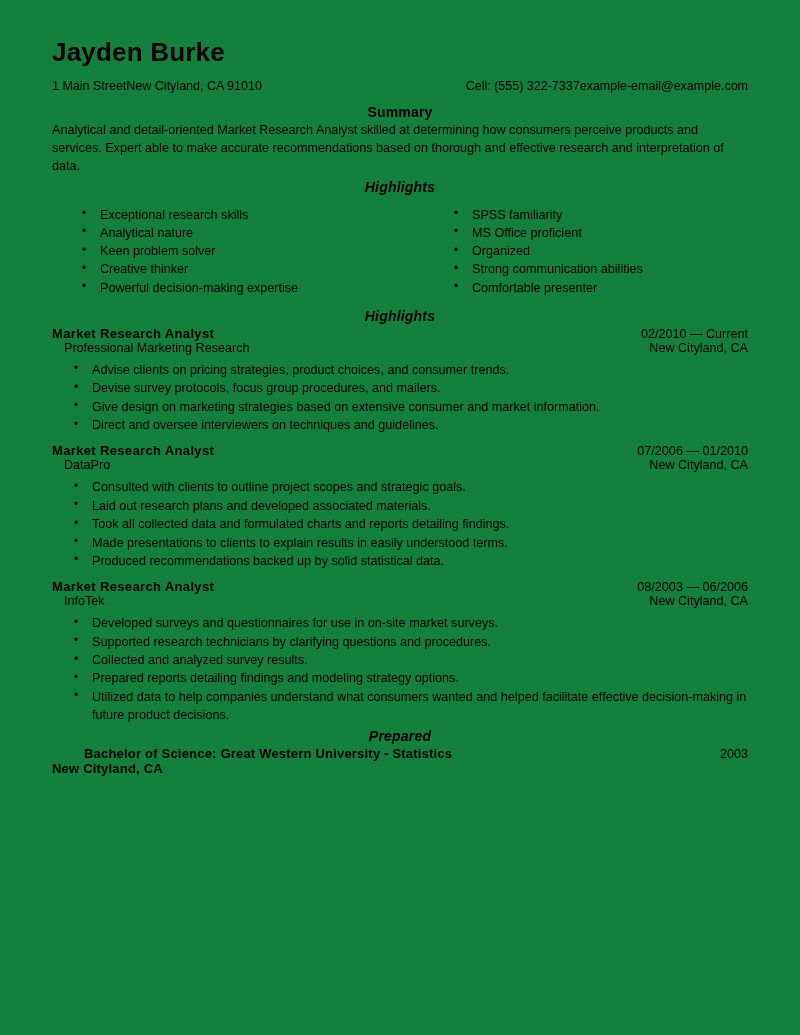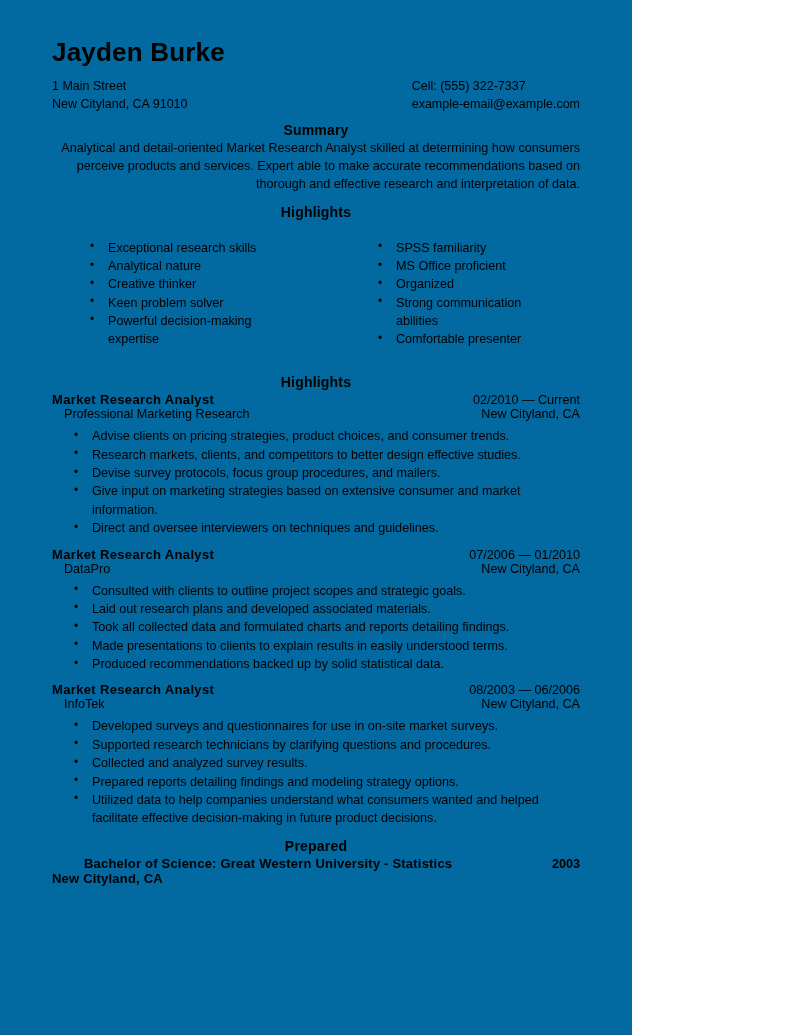--- a/index.html
+++ b/index.html
@@ -8,80 +8,80 @@
     background: #ffffff;
   }
   body {
     width: 800px;
     height: 1035px;
     font-family: "Liberation Sans", sans-serif;
     color: #000000;
     -webkit-font-smoothing: antialiased;
   }
   .page {
-    width: 632px;
+    width: 800px;
     height: 1035px;
     box-sizing: border-box;
     padding: 38px 52px 0 52px;
     position: relative;
-    background: #0369a1;
+    background: #15803d;
   }
 
   
   .name {
     font-size: 26px;
     font-weight: bold;
     letter-spacing: 0.2px;
     line-height: 1.15;
     margin: 0 0 9px 0;
   }
   .contact-row {
     display: flex;
     justify-content: space-between;
     align-items: flex-start;
     font-size: 12.5px;
     line-height: 1.45;
   }
   .contact-left, .contact-right {
     display: flex;
-    flex-direction: column;
+    flex-direction: row;
   }
   .contact-right { }
 
   
   .section-heading {
     text-align: center;
     font-size: 14px;
     font-weight: bold;
     letter-spacing: 0.2px;
     margin: 9px 0 2px 0;
   }
-  .section-heading.tight { margin-top: 10px; }
+  .section-heading.tight { margin-top: 3px; font-style: italic; }
 
   
   .summary-text {
     font-size: 12.6px;
     line-height: 1.42;
-    text-align: right;
+    text-align: left;
     margin: 0;
   }
 
   
   .highlights {
     display: flex;
     margin-top: 3px;
   }
   .highlights .col {
     width: 50%;
     box-sizing: border-box;
   }
   .highlights .col.right { padding-left: 24px; }
   ul.bullets {
     list-style: none;
-    margin: 16px;
+    margin: 8px;
     padding: 0;
   }
   ul.bullets li {
     position: relative;
     padding-left: 40px;
     font-size: 12.6px;
     line-height: 1.45;
   }
   ul.bullets li::before {
     content: "\2022";
@@ -143,21 +143,21 @@
     align-items: baseline;
     padding-left: 32px;
   }
   .edu-degree {
     font-size: 13px;
     font-weight: bold;
     letter-spacing: 0.2px;
   }
   .edu-year {
     font-size: 12.6px;
-    font-weight: bold;
+    font-weight: normal;
     white-space: nowrap;
   }
   .edu-location {
     font-size: 13px;
     font-weight: bold;
     letter-spacing: 0.2px;
   }
 </style>
 </head>
 <body>
@@ -183,22 +183,22 @@
     <p class="summary-text">Analytical and detail-oriented Market Research Analyst skilled at determining how consumers perceive products and services. Expert able to make accurate recommendations based on thorough and effective research and interpretation of data.</p>
   </div>
 
   <div>
     <div class="section-heading tight">Highlights</div>
     <div class="highlights">
       <div class="col left">
         <ul class="bullets">
           <li>Exceptional research skills</li>
           <li>Analytical nature</li>
+          <li>Keen problem solver</li>
           <li>Creative thinker</li>
-          <li>Keen problem solver</li>
           <li>Powerful decision-making expertise</li>
         </ul>
       </div>
       <div class="col right">
         <ul class="bullets">
           <li>SPSS familiarity</li>
           <li>MS Office proficient</li>
           <li>Organized</li>
           <li>Strong communication abilities</li>
           <li>Comfortable presenter</li>
@@ -214,23 +214,22 @@
       <div class="job-line">
         <span class="job-title">Market Research Analyst</span>
         <span class="job-dates">02/2010 — Current</span>
       </div>
       <div class="job-line">
         <span class="job-company">Professional Marketing Research</span>
         <span class="job-location">New Cityland, CA</span>
       </div>
       <ul class="job-bullets">
         <li>Advise clients on pricing strategies, product choices, and consumer trends.</li>
-        <li>Research markets, clients, and competitors to better design effective studies.</li>
         <li>Devise survey protocols, focus group procedures, and mailers.</li>
-        <li>Give input on marketing strategies based on extensive consumer and market information.</li>
+        <li>Give design on marketing strategies based on extensive consumer and market information.</li>
         <li>Direct and oversee interviewers on techniques and guidelines.</li>
       </ul>
     </div>
 
     <div class="job">
       <div class="job-line">
         <span class="job-title">Market Research Analyst</span>
         <span class="job-dates">07/2006 — 01/2010</span>
       </div>
       <div class="job-line">

